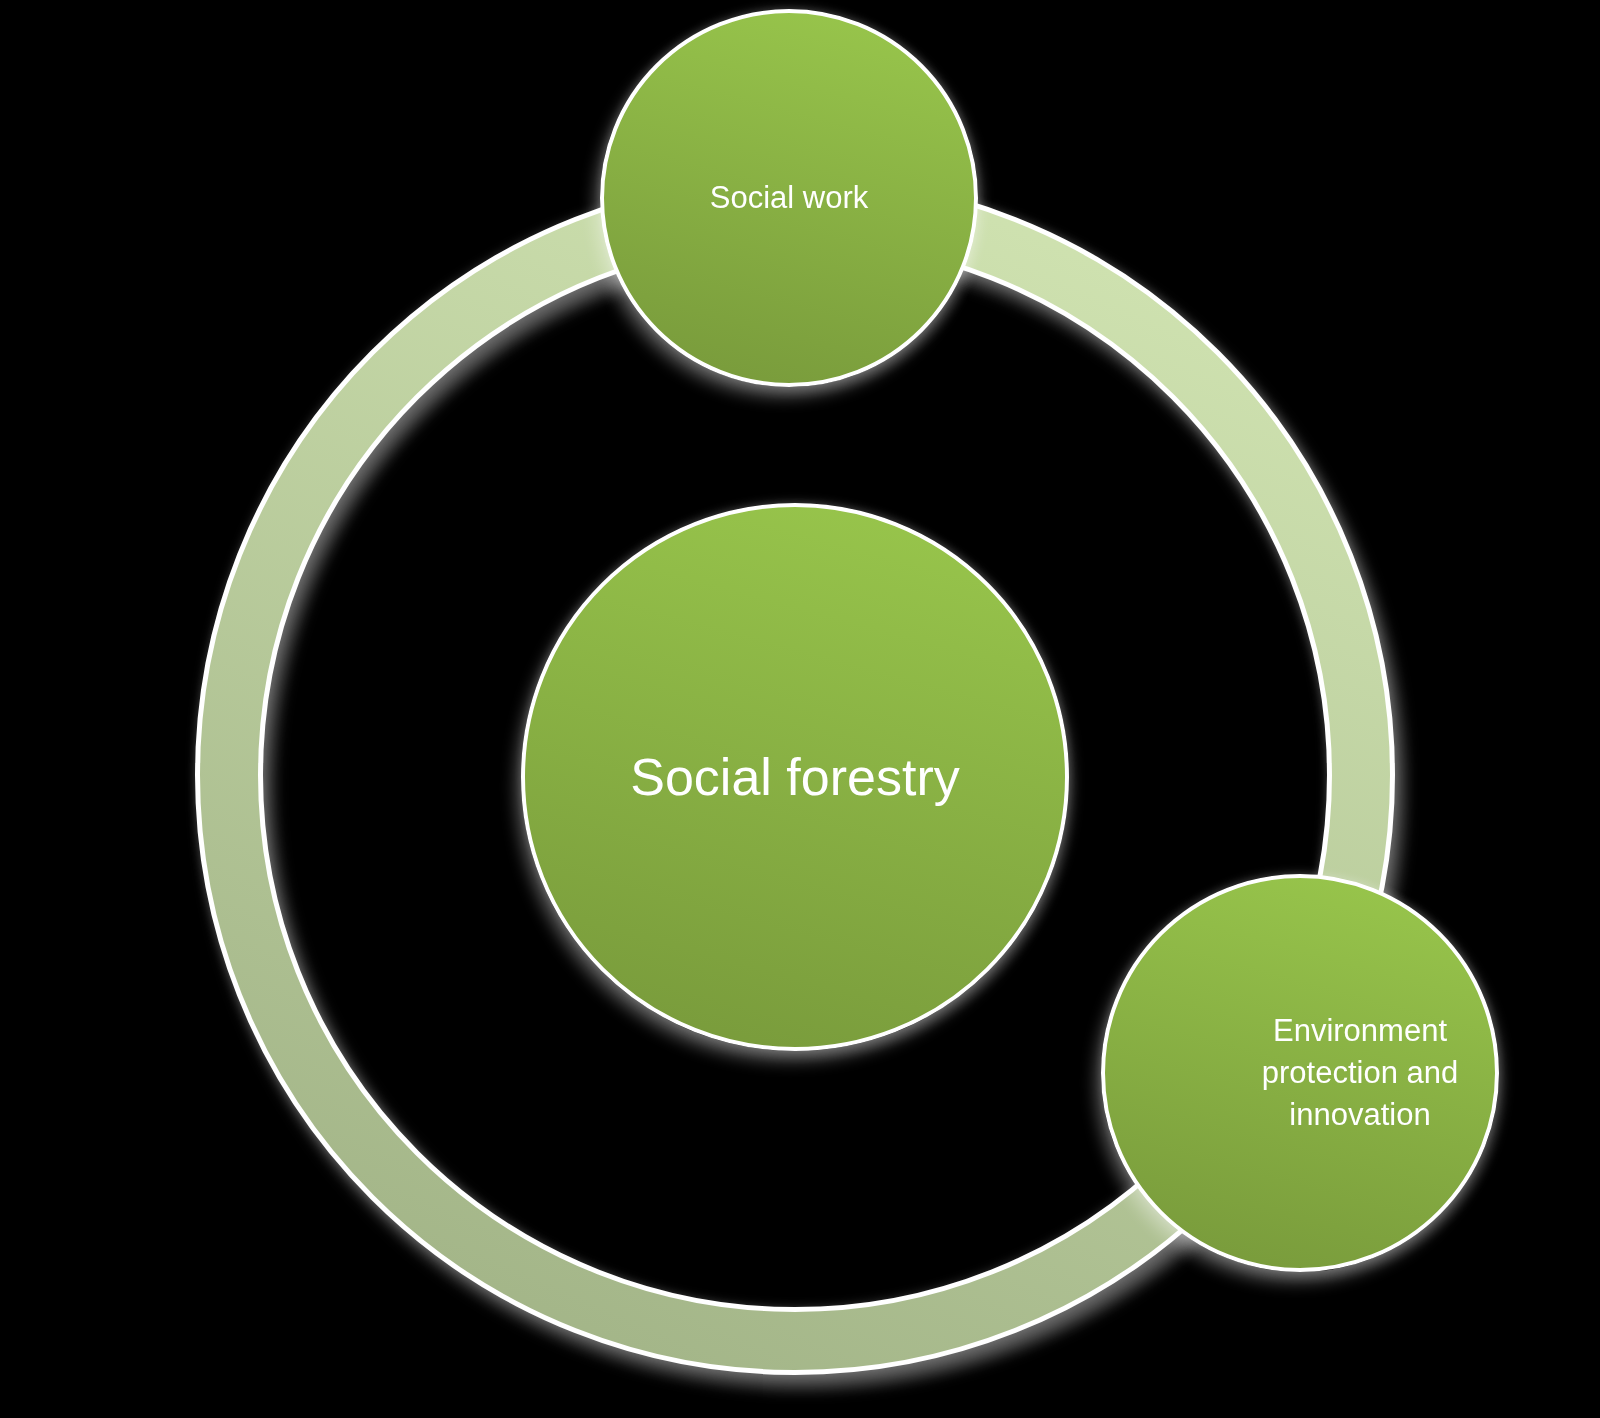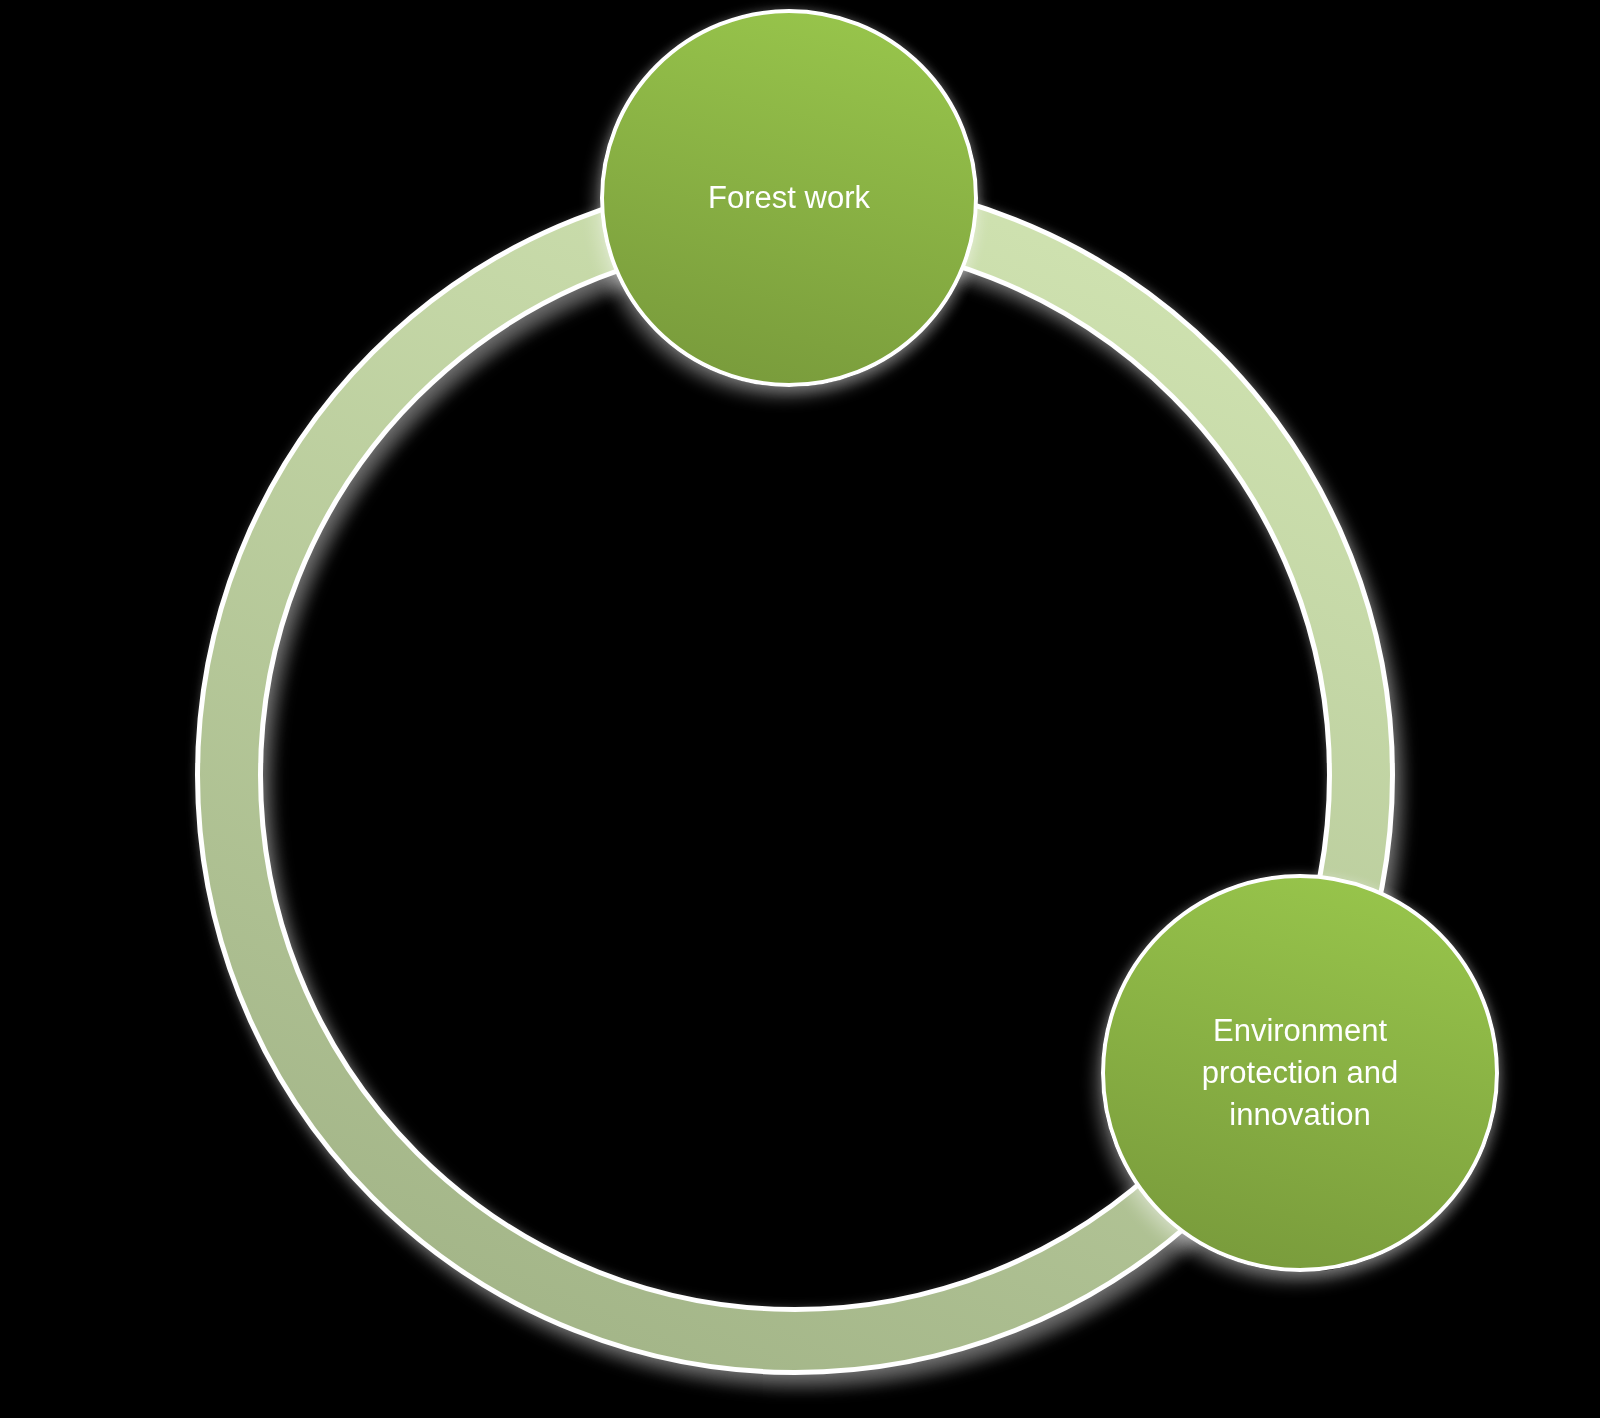--- a/index.html
+++ b/index.html
@@ -63,20 +63,21 @@
   }
   .node-left {
     left: 95px; top: 873px;
     width: 380px; height: 380px;
     font-size: 31px;
   }
   .node-right {
     left: 1101px; top: 874px;
     width: 390px; height: 390px;
     font-size: 31px;
+    justify-content: flex-end;
   }
   .node-right .label {
     width: 270px;
     line-height: 1.35;
   }
 </style>
 </head>
 <body>
 
 <div class="stage">
@@ -85,23 +86,26 @@
     <defs>
       <linearGradient id="ringGrad" x1="0.72" y1="0" x2="0.28" y2="1">
         <stop offset="0" style="stop-color: var(--ring-gradient-light)"></stop>
         <stop offset="1" style="stop-color: var(--ring-gradient-dark)"></stop>
       </linearGradient>
     </defs>
     <circle cx="795" cy="775" r="566" fill="none" stroke="#FFFFFF" stroke-width="68"></circle>
     <circle cx="795" cy="775" r="566" fill="none" stroke="url(#ringGrad)" stroke-width="58"></circle>
   </svg>
 
+  <div class="node node-center">
+    <span class="label">Social forestry</span>
+  </div>
 
   <div class="node node-top">
-    <span class="label">Forest work</span>
+    <span class="label">Social work</span>
   </div>
 
 
   <div class="node node-right">
     <span class="label">Environment protection and innovation</span>
   </div>
 
 </div>
 
 </body></html>

